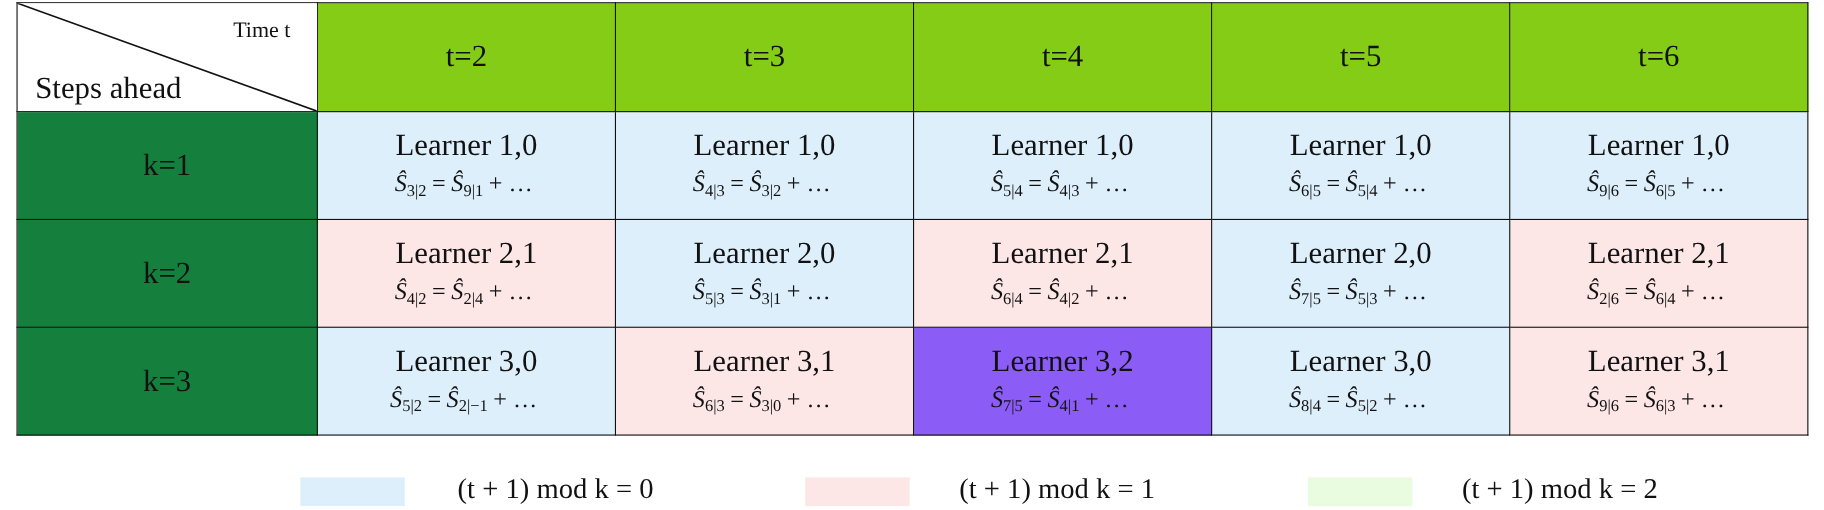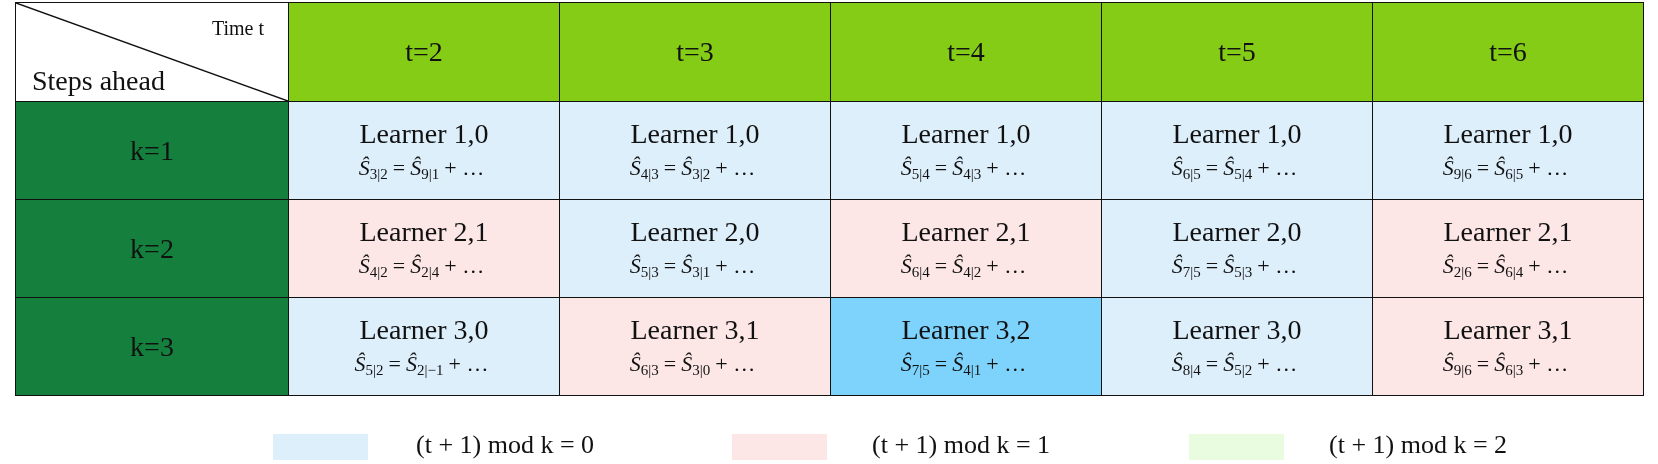--- a/index.html
+++ b/index.html
@@ -92,21 +92,21 @@
       <tr>
         <td class="rowhead">k=3</td>
         <td class="cell" style="background: rgb(222, 239, 252);">
           <span class="learner">Learner 3,0</span>
           <span class="formula"><span>Ŝ</span><span class="sub">5|2</span><span class="op">=</span><span>Ŝ</span><span class="sub">2|−1</span><span class="op">+ …</span></span>
         </td>
         <td class="cell" style="background: rgb(252, 230, 230);">
           <span class="learner">Learner 3,1</span>
           <span class="formula"><span>Ŝ</span><span class="sub">6|3</span><span class="op">=</span><span>Ŝ</span><span class="sub">3|0</span><span class="op">+ …</span></span>
         </td>
-        <td class="cell" style="background: #7dd3fc;">
+        <td class="cell" style="background: #8b5cf6;">
           <span class="learner">Learner 3,2</span>
           <span class="formula"><span>Ŝ</span><span class="sub">7|5</span><span class="op">=</span><span>Ŝ</span><span class="sub">4|1</span><span class="op">+ …</span></span>
         </td>
         <td class="cell" style="background: rgb(222, 239, 252);">
           <span class="learner">Learner 3,0</span>
           <span class="formula"><span>Ŝ</span><span class="sub">8|4</span><span class="op">=</span><span>Ŝ</span><span class="sub">5|2</span><span class="op">+ …</span></span>
         </td>
         <td class="cell" style="background: rgb(252, 230, 230);">
           <span class="learner">Learner 3,1</span>
           <span class="formula"><span>Ŝ</span><span class="sub">9|6</span><span class="op">=</span><span>Ŝ</span><span class="sub">6|3</span><span class="op">+ …</span></span>

